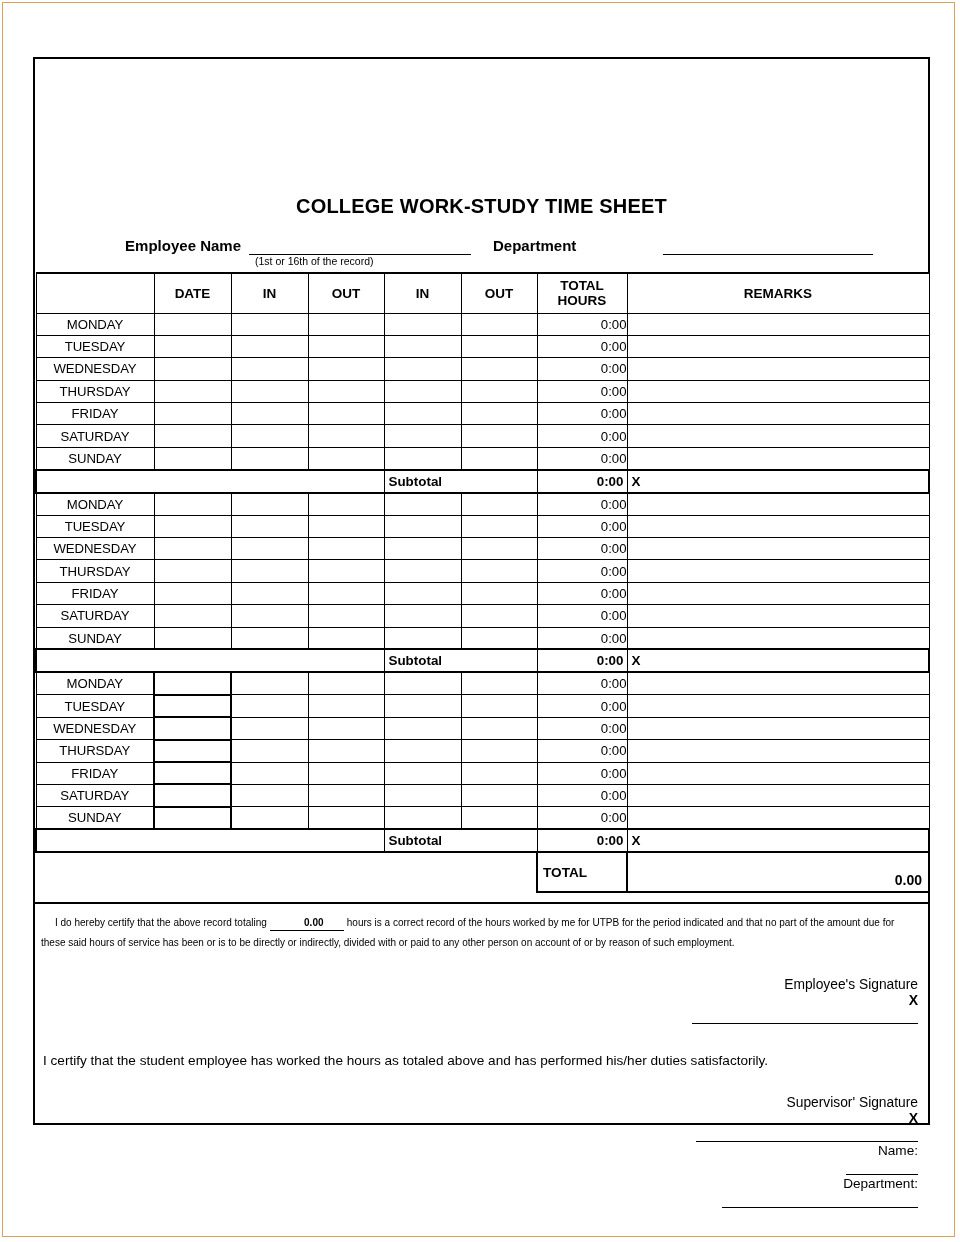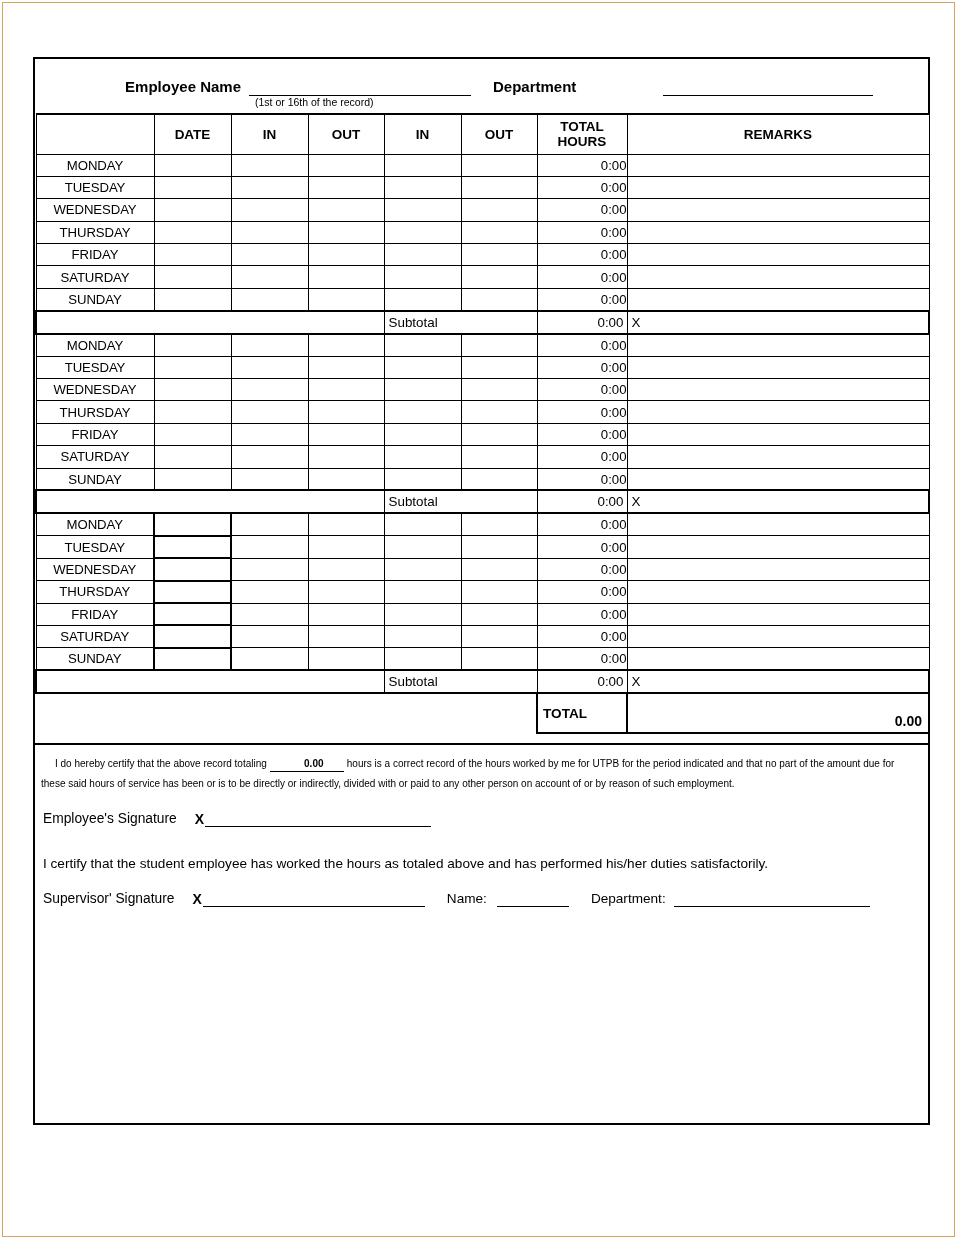--- a/index.html
+++ b/index.html
@@ -144,21 +144,21 @@
   
   tr.wk3 td.datecell {
     border-width: 2.1px;
   }
 
   
   tr.subtotal td {
     height: 23px;
     border-top-width: 2.4px;
     border-bottom-width: 2.4px;
-    font-weight: normal;
+    font-weight: bold;
     vertical-align: middle;
   }
   tr.subtotal td.st-blank {
     border-left-width: 2.4px;
     border-right-width: 0;
   }
   tr.subtotal td.st-label {
     padding-left: 4px;
     font-size: 13.4px;
     border-left-width: 1.2px;
@@ -217,22 +217,23 @@
     min-width: 74px;
     text-align: center;
     border-bottom: 1.6px solid #000;
     margin: 0 3px;
     line-height: 15px;
   }
 
   .sig-row {
     display: flex;
     align-items: flex-end;
-    margin-top: 17px;
+    margin-top: 24px;
     padding-left: 2px;
+    flex-direction: column;
   }
   .sig-label {
     font-size: 13.8px;
     line-height: 17px;
     white-space: nowrap;
   }
   .sig-x {
     font-weight: bold;
     font-size: 14px;
     margin-left: 18px;
@@ -260,20 +261,21 @@
     line-height: 17px;
   }
 </style>
 </head>
 <body>
 
 <div id="page-edge"></div>
 
 <div id="doc">
 
+  <div class="title">COLLEGE WORK-STUDY TIME SHEET</div>
 
   <div class="field-rows">
     <div class="field-line">
       <span class="f-label lbl-emp">Employee Name</span>
       <span class="rule r-name"></span>
       <span class="f-label lbl-dep">Department</span>
       <span class="rule r-dept"></span>
     </div>
     <div class="hint">(1st or 16th of the record)</div>
   </div>

